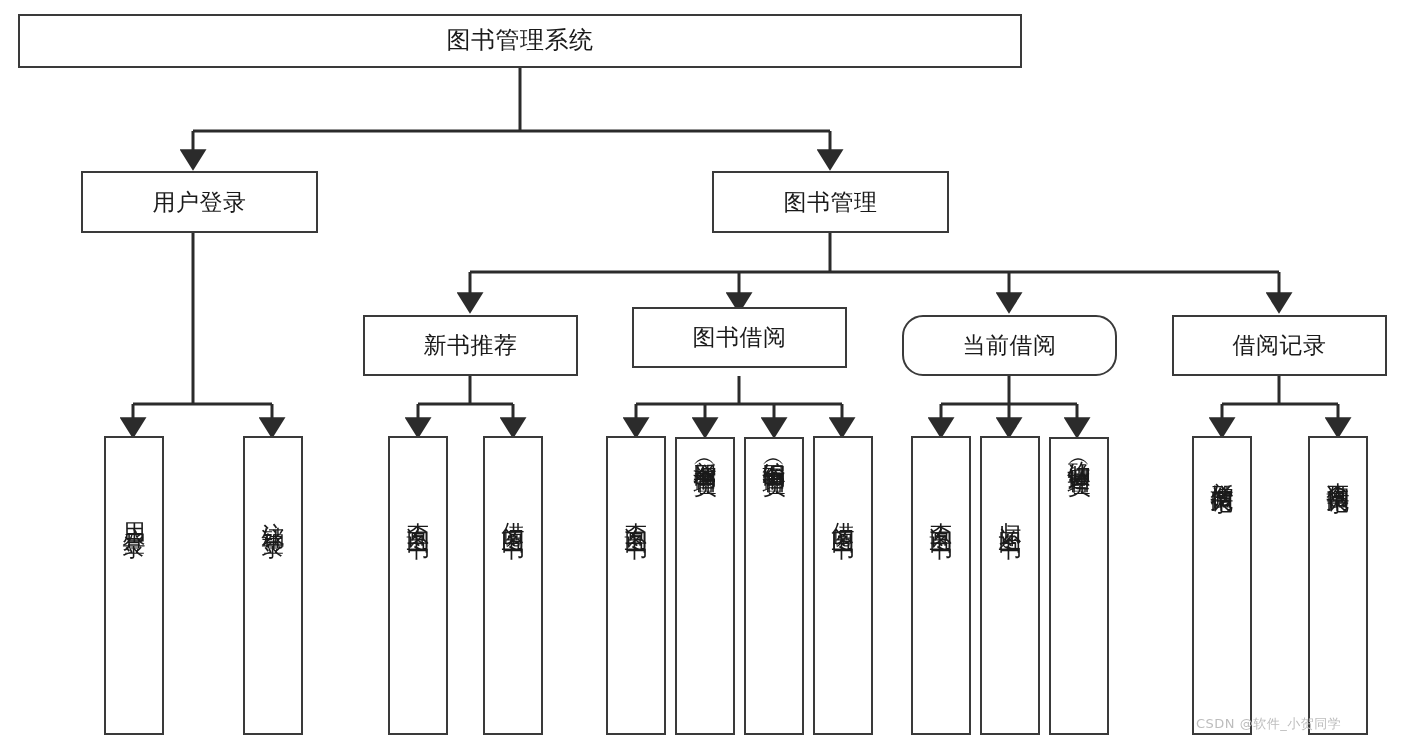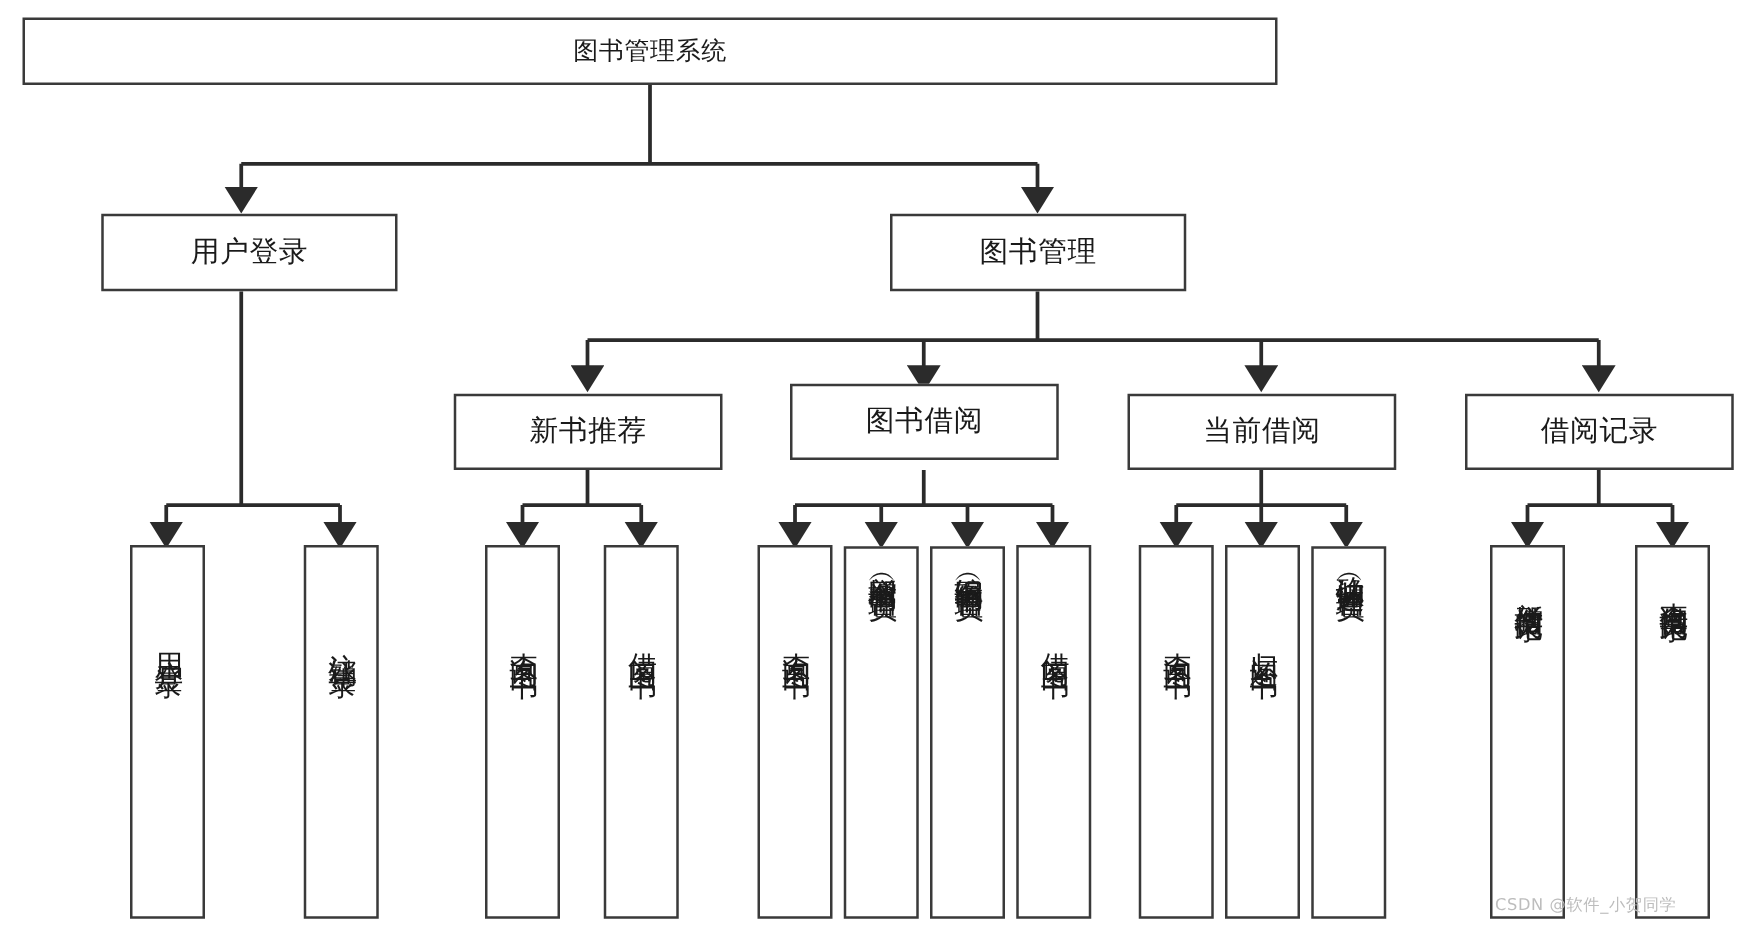--- a/index.html
+++ b/index.html
@@ -42,21 +42,21 @@
     line-height: 1.06;
     letter-spacing: 0.5px;
     white-space: pre;
   }
   
   .node.horiz .node-label {
     font-size: 23px;
     writing-mode: horizontal-tb;
   }
   .node.root .node-label {
-    font-size: 20px;
+    font-size: 24px;
   }
   
   .node.vert {
     align-items: flex-start;
     justify-content: center;
     padding-top: 6px;
   }
   .node.vert .node-label {
     writing-mode: vertical-rl;
     text-orientation: upright;
@@ -145,21 +145,21 @@
   </div>
 
   <div class="node horiz" style="left:712px; top:171px; width:237px; height:62px;">
     <span class="node-label">图书管理</span>
   </div>
 
   <div class="node horiz" style="left:632px; top:307px; width:215px; height:61px;">
     <span class="node-label">图书借阅</span>
   </div>
 
-  <div class="node horiz" style="left:902px; top:315px; width:215px; height:61px;">
+  <div class="node horiz" style="left:902px; top:315px; width:215px; height:61px;border-radius:21px;">
     <span class="node-label">当前借阅</span>
   </div>
 
   <div class="node horiz" style="left:1172px; top:315px; width:215px; height:61px;">
     <span class="node-label">借阅记录</span>
   </div>
 
   <div class="node vert" style="left:104px; top:436px; width:60px; height:299px; padding-top:66px;">
     <span class="node-label">用户登录</span>
   </div>

